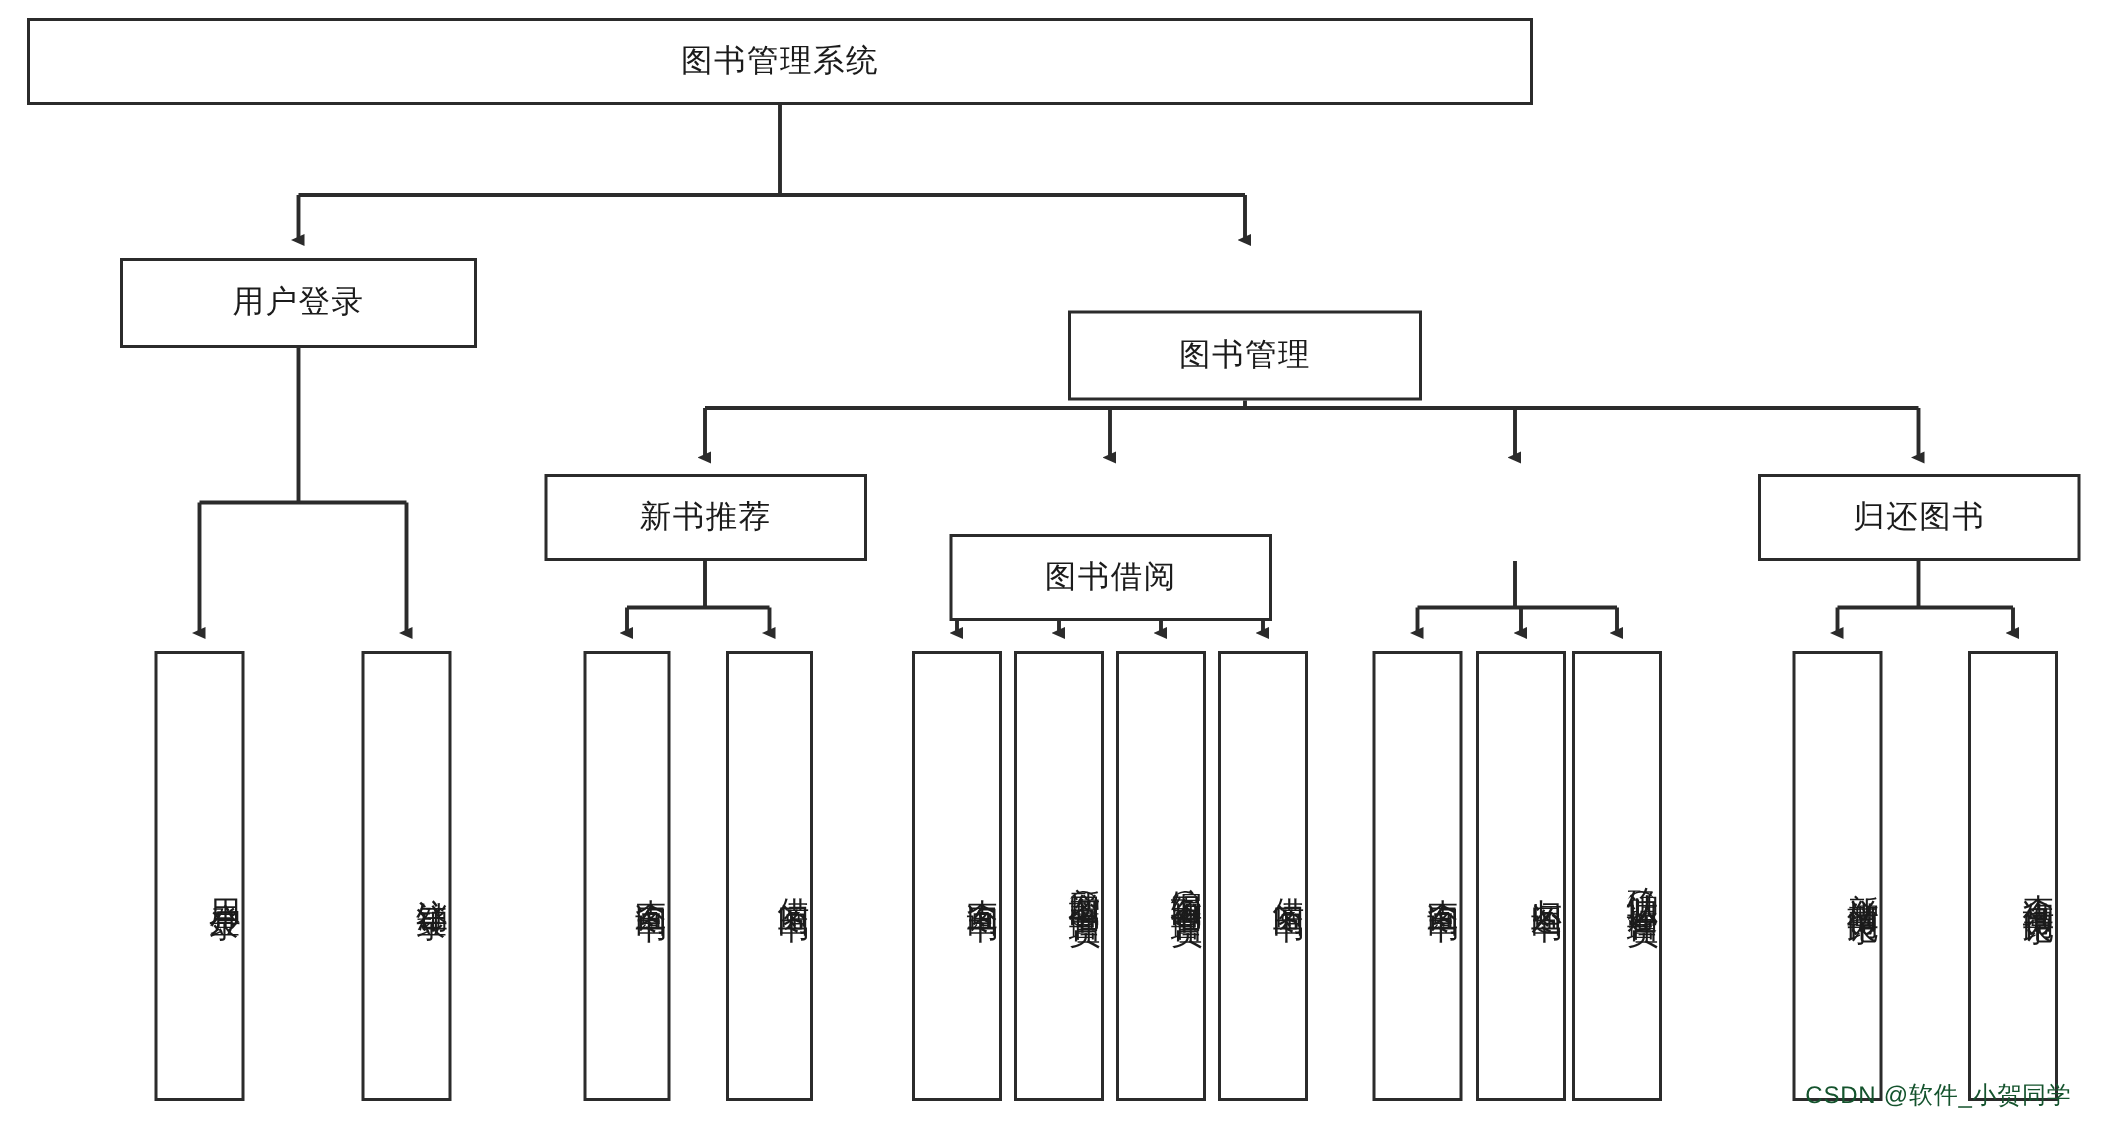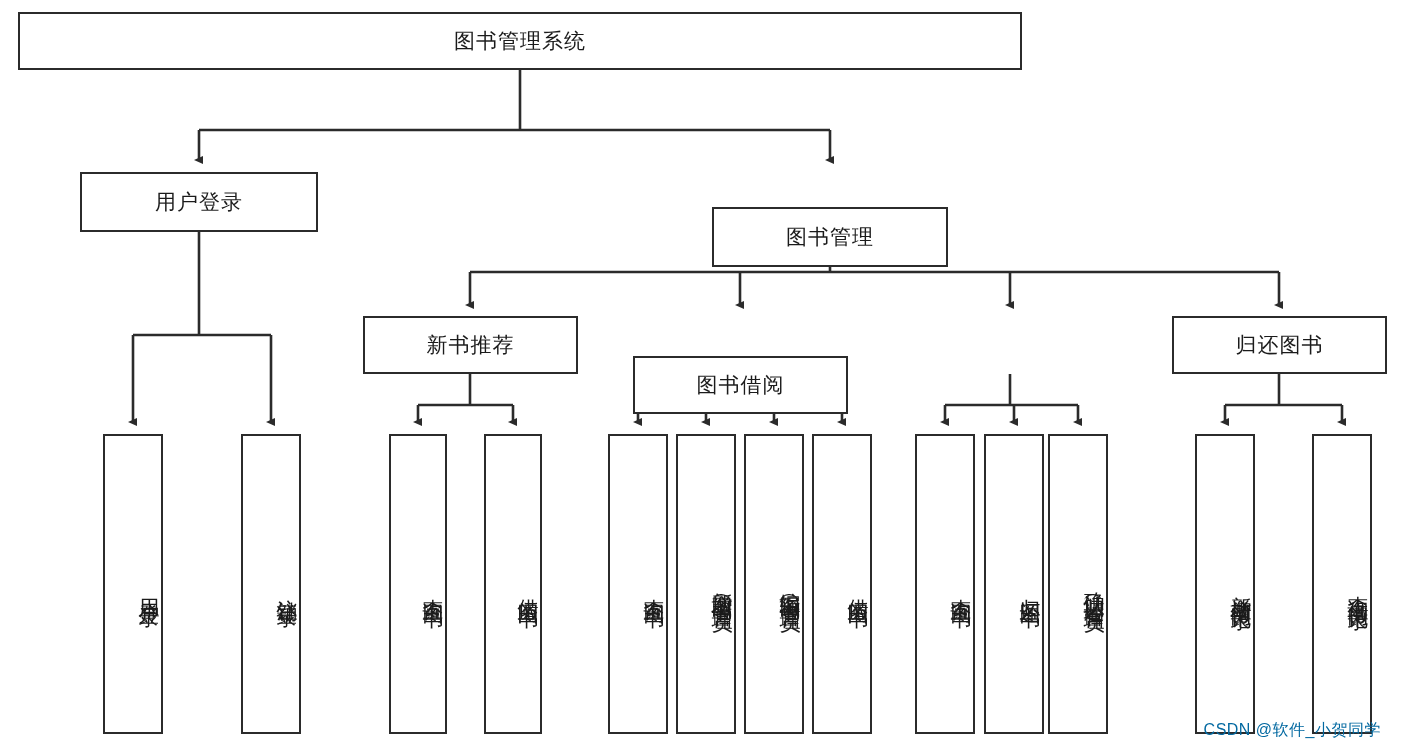--- a/index.html
+++ b/index.html
@@ -53,21 +53,21 @@
   .node.vert .vtext {
     writing-mode: vertical-rl;
     text-orientation: upright;
     display: block;
   }
   .watermark {
     position: absolute;
     right: 8px;
     bottom: 6px;
     font-size: 16px;
-    color: #0369a1;
+    color: #14532d;
     letter-spacing: 0.5px;
     white-space: nowrap;
     user-select: none;
   }
 </style>
 </head>
 <body>
 
 <div id="canvas">
 

